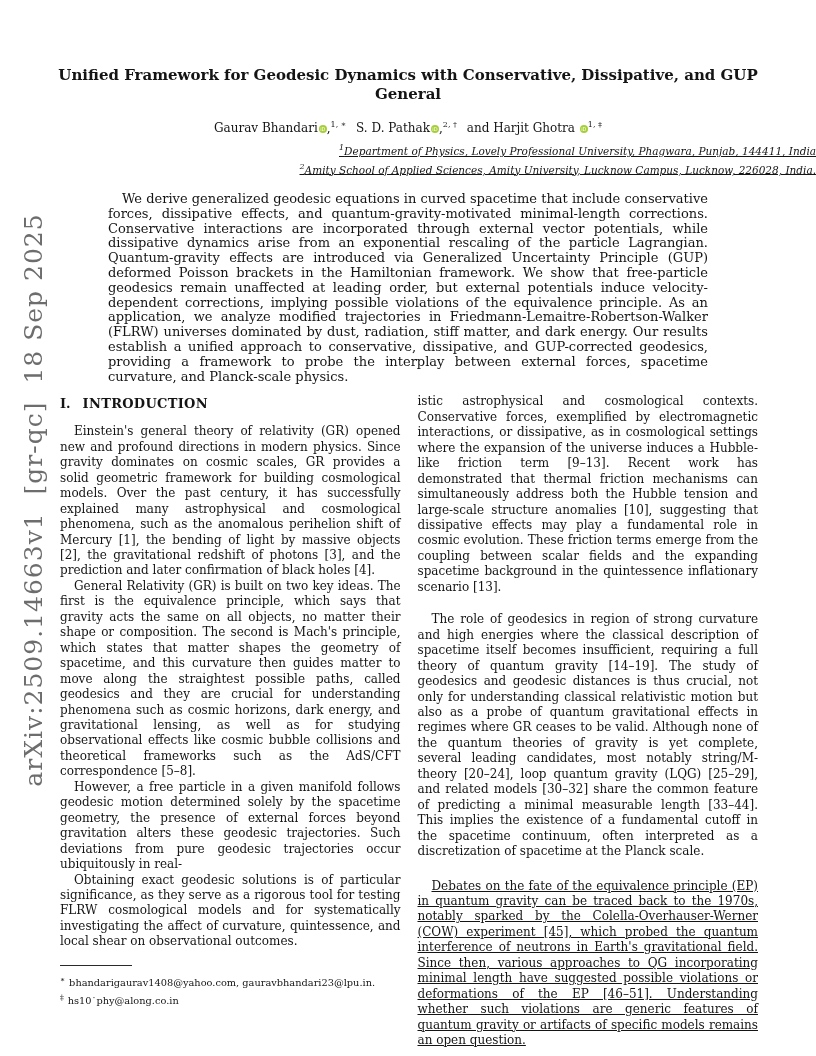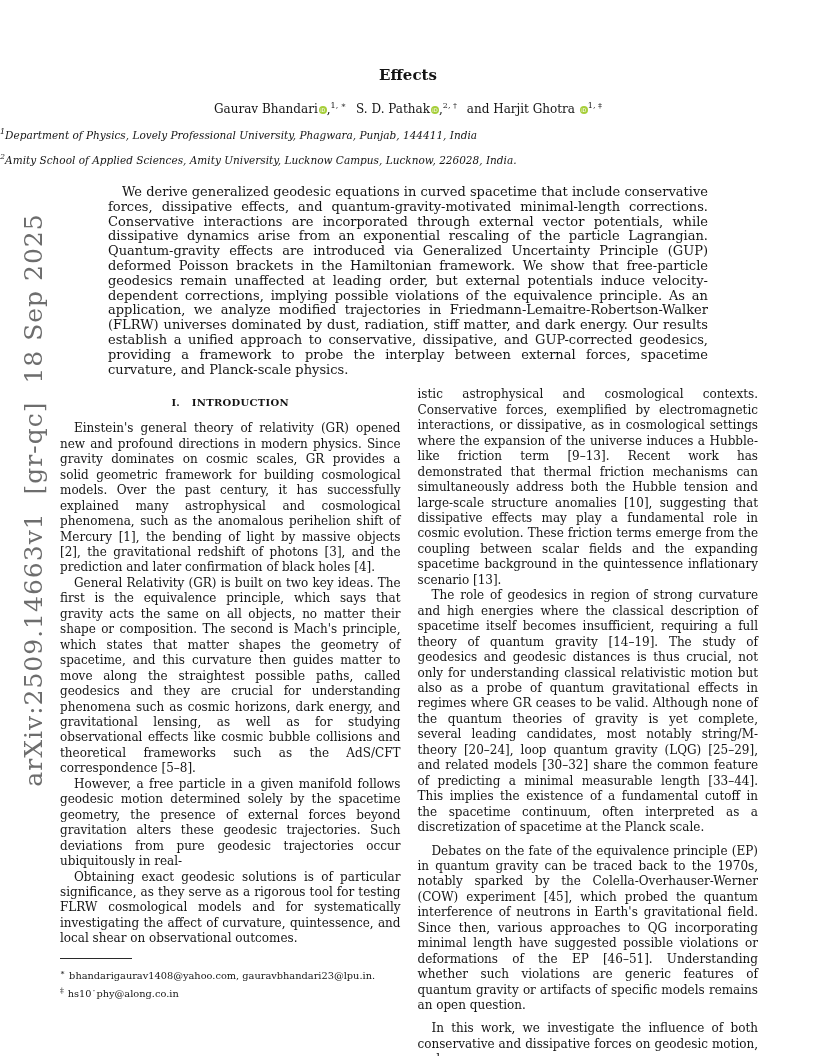--- a/index.html
+++ b/index.html
@@ -27,55 +27,56 @@
   .title div { white-space: nowrap; }
   .authors { margin-top: 13px; text-align: center; font-size: 12px; line-height: 15px; }
   .author { margin: 0 3px; white-space: nowrap; }
   .orcid {
     display: inline-block; width: 8px; height: 8px; border-radius: 50%;
     background: #a6ce39; color: #fff; font-size: 5px; line-height: 8px;
     text-align: center; vertical-align: 1px; margin-left: 1px;
     font-family: "DejaVu Sans", sans-serif;
   }
   .authors sup, .affils sup { font-size: 8px; }
-  .affils { margin-top: 4px; text-align: left; font-style: italic; font-size: 10.5px; line-height: 21px; }
+  .affils { margin-top: 4px; text-align: right; font-style: italic; font-size: 10.5px; line-height: 15px; text-decoration: underline; }
   .abstract {
     margin: 15px 108px 0;
     text-align: justify;
     font-size: 13px; line-height: 14.8px;
     text-indent: 14px;
   }
   .columns {
     display: flex; gap: 17px;
     margin: 10px 58px 0 60px;
     height: 616px;
   }
   .col { width: 341px; position: relative; }
-  .sec-heading { text-align: center; font-weight: bold; font-size: 10px; margin: 10px 0 13px; }
+  .sec-heading { font-weight: bold; font-size: 13px; margin: 2px 0 13px; }
   .sec-heading .sec-label { margin-left: 12px; letter-spacing: 0.3px; }
   p.body { margin: 0; text-align: justify; font-size: 12px; line-height: 15.45px; text-indent: 14px; }
   p.noindent { text-indent: 0; }
-  p.gap8 { margin-top: 8px; }
-  p.gap5 { margin-top: 0; }
+  p.gap8 { margin-top: 19px; text-decoration: underline; }
+  p.gap5 { margin-top: 17px; }
   .footnotes { position: absolute; left: 0; right: 0; bottom: 2px; font-size: 9.8px; line-height: 14.5px; }
   .fn-rule { width: 72px; border-top: 1px solid #2a2a2a; margin-bottom: 7px; }
   .fn { white-space: nowrap; overflow: hidden; }
   .fn sup { font-size: 7.5px; margin-right: 4px; }
 </style>
 </head>
 <body>
 
 <div class="page">
 
   <div class="watermark-anchor">
     <span>arXiv:2509.14663v1  [gr-qc]  18 Sep 2025</span>
   </div>
 
   <div class="title">
-    <div>Effects</div>
+    <div>Unified Framework for Geodesic Dynamics with Conservative, Dissipative, and GUP</div>
+    <div>General</div>
   </div>
 
   <div class="authors">
     <span class="author"><span>Gaurav Bhandari</span><span class="orcid">iD</span><span>,</span><sup>1, ∗</sup></span>
     <span class="author"><span>S. D. Pathak</span><span class="orcid">iD</span><span>,</span><sup>2, †</sup></span>
     <span class="author"><span>and Harjit Ghotra</span> <span class="orcid">iD</span><sup>1, ‡</sup></span>
   </div>
 
   <div class="affils">
     <div><sup>1</sup><span>Department of Physics, Lovely Professional University, Phagwara, Punjab, 144411, India</span></div>

